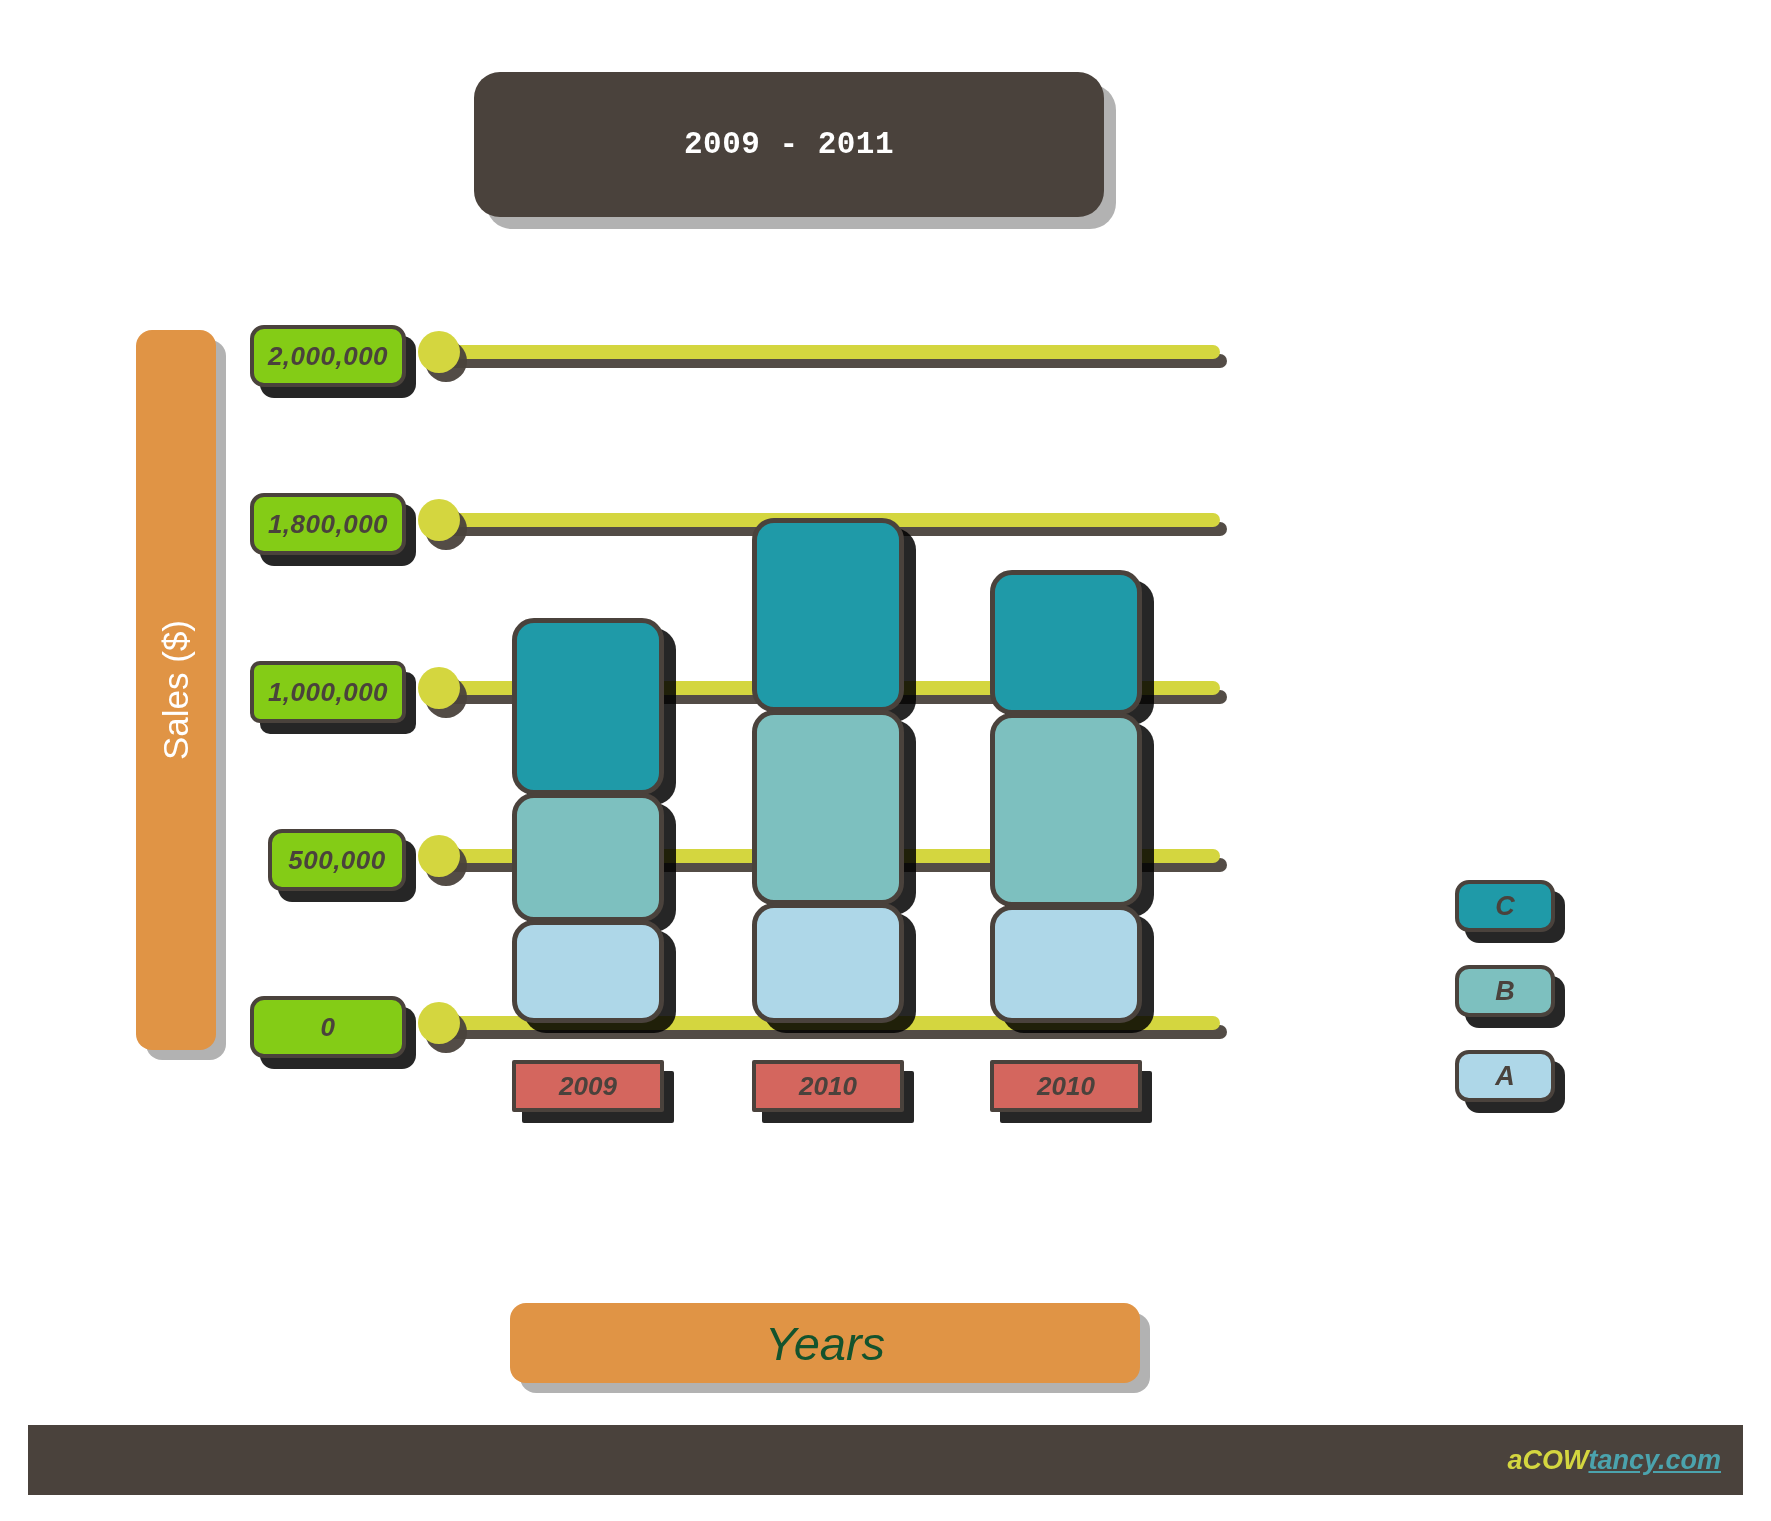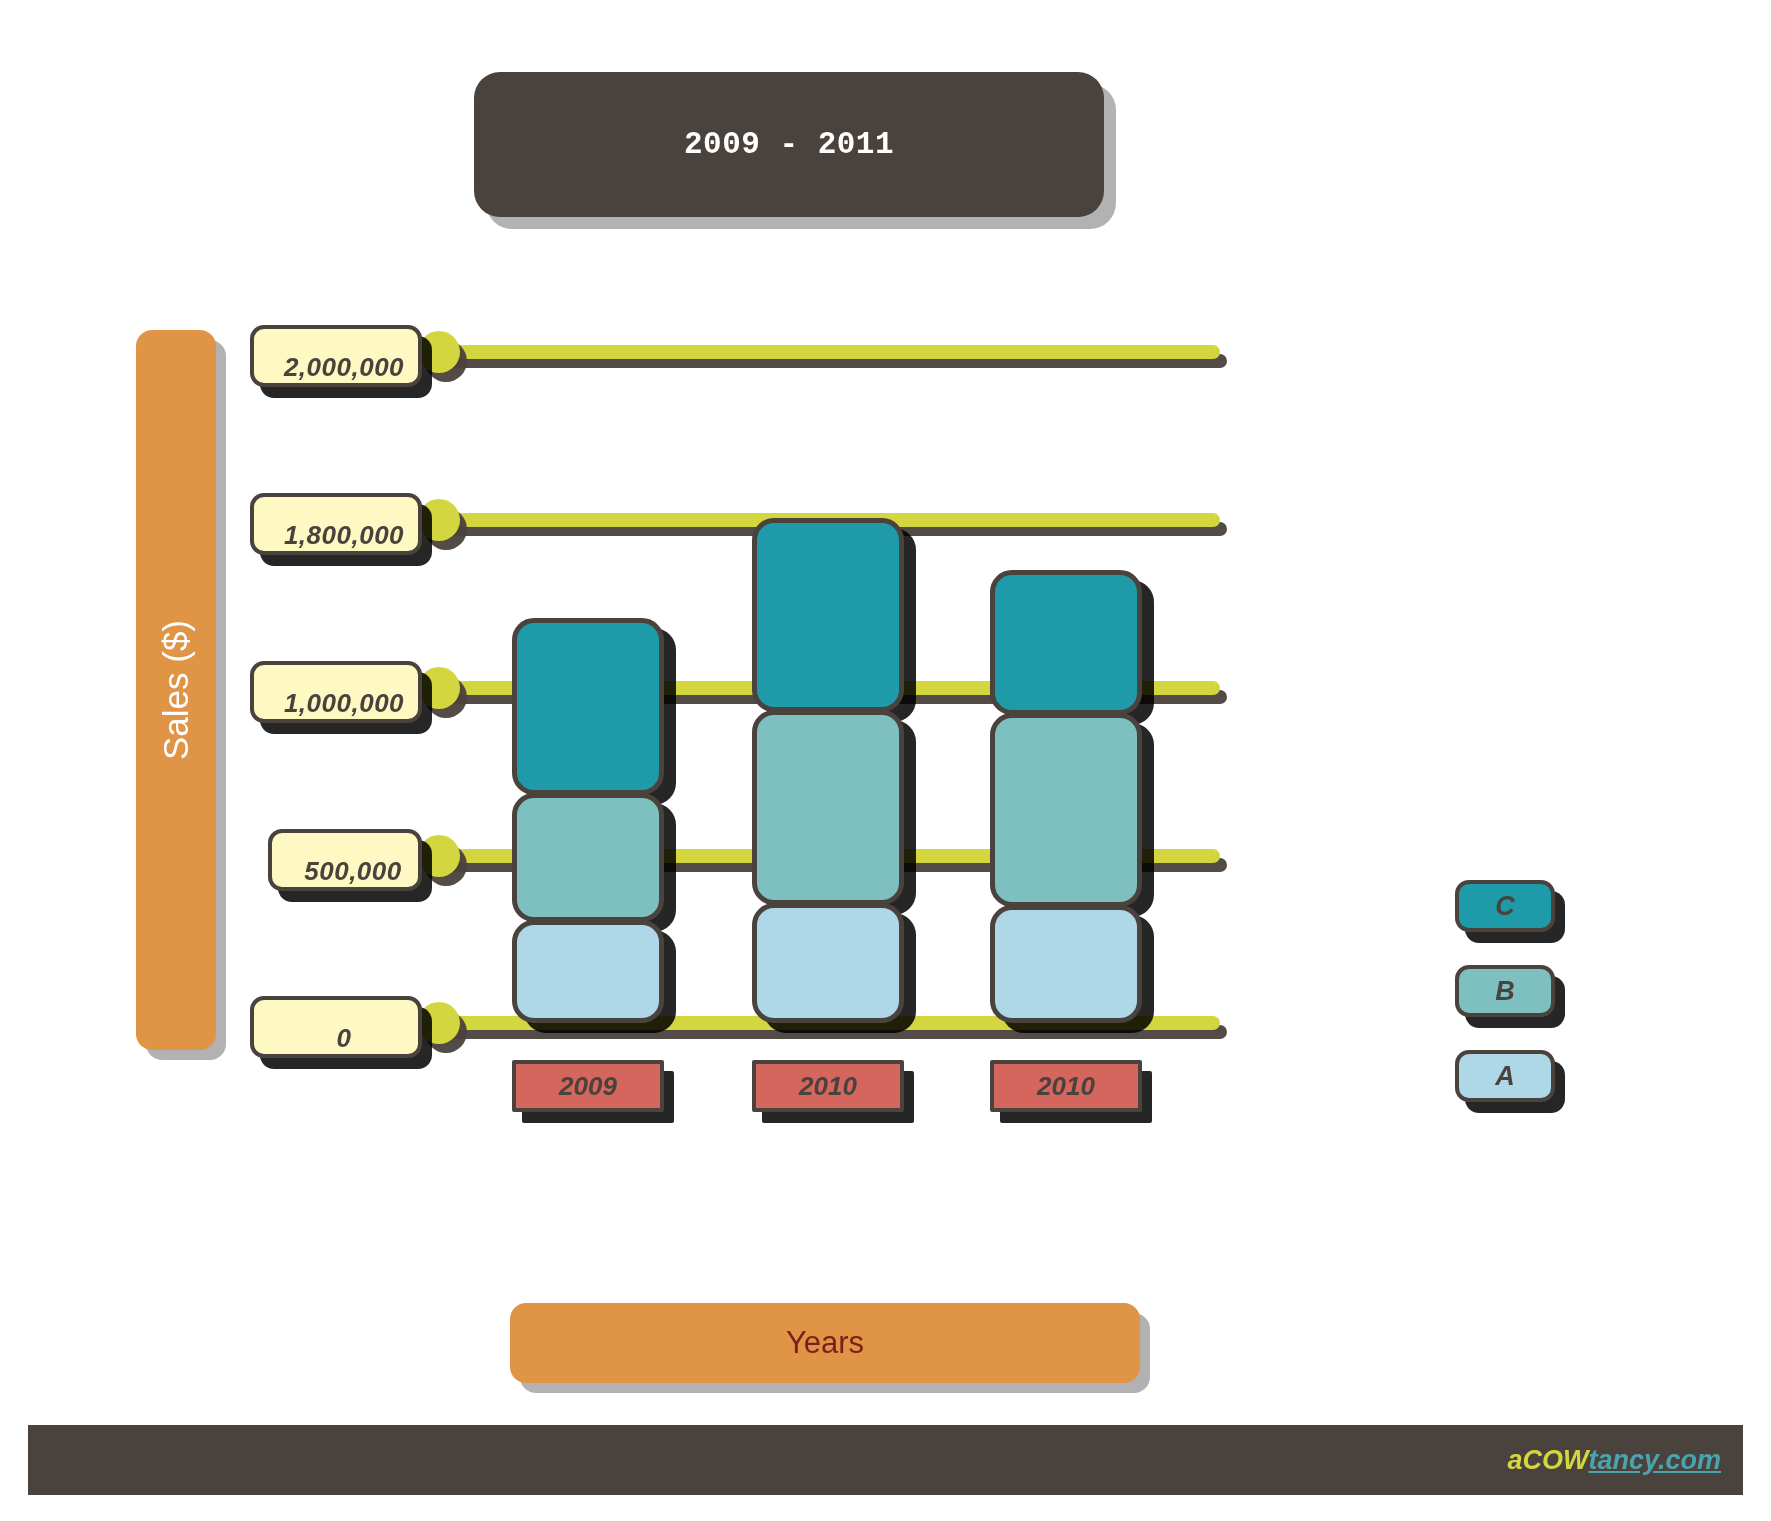--- a/index.html
+++ b/index.html
@@ -50,21 +50,21 @@
 
   
   .xtitle{
     position:absolute;
     left:510px;top:1303px;width:630px;height:80px;
     background:#e09445;
     border-radius:16px;
     box-shadow:10px 10px 0 rgba(0,0,0,0.30);
     display:flex;align-items:center;justify-content:center;
   }
-  .xtitle span{color:#7f1d1d;font-size:31px;}
+  .xtitle span{color:#14532d;font-size:47px;font-style:italic;}
 
   
   .rail{
     position:absolute;
     height:14px;
     background:#d4d63f;
     border-radius:7px;
     box-shadow:7px 9px 0 rgba(74,66,60,0.95);
     z-index:2;
   }
@@ -74,27 +74,26 @@
     background:#d4d63f;
     border-radius:50%;
     box-shadow:7px 9px 0 rgba(74,66,60,0.95);
     z-index:3;
   }
 
   
   .ypill{
     position:absolute;
     height:54px;
-    background:#fef9c3;
+    background:#84cc16;
     border:4px solid #4a423c;
     border-radius:14px;
     box-shadow:10px 11px 0 rgba(0,0,0,0.85);
-    display:flex;align-items:flex-end;justify-content:center;
+    display:flex;align-items:center;justify-content:center;
     z-index:4;
-    padding-left:16px;
   }
   .ypill span{
     color:#4a423c;
     font-weight:bold;
     font-style:italic;
     font-size:26px;
     letter-spacing:0.5px;
   }
 
   
@@ -185,21 +184,21 @@
       <div class="rail" style="left: 440px; top: 1016px; width: 780px;"></div>
     </div>
 
   <div id="yticks-layer">
       <div class="ypill" style="width: 148px; left: 250px; top: 325px;">
         <span>2,000,000</span>
       </div>
       <div class="ypill" style="width: 148px; left: 250px; top: 493px;">
         <span>1,800,000</span>
       </div>
-      <div class="ypill" style="width: 148px; left: 250px; top: 661px;">
+      <div class="ypill" style="width: 148px; left: 250px; top: 661px; border-radius: 10px;">
         <span>1,000,000</span>
       </div>
       <div class="ypill" style="width: 130px; left: 268px; top: 829px;">
         <span>500,000</span>
       </div>
       <div class="ypill" style="width: 148px; left: 250px; top: 996px;">
         <span>0</span>
       </div>
     </div>
 

